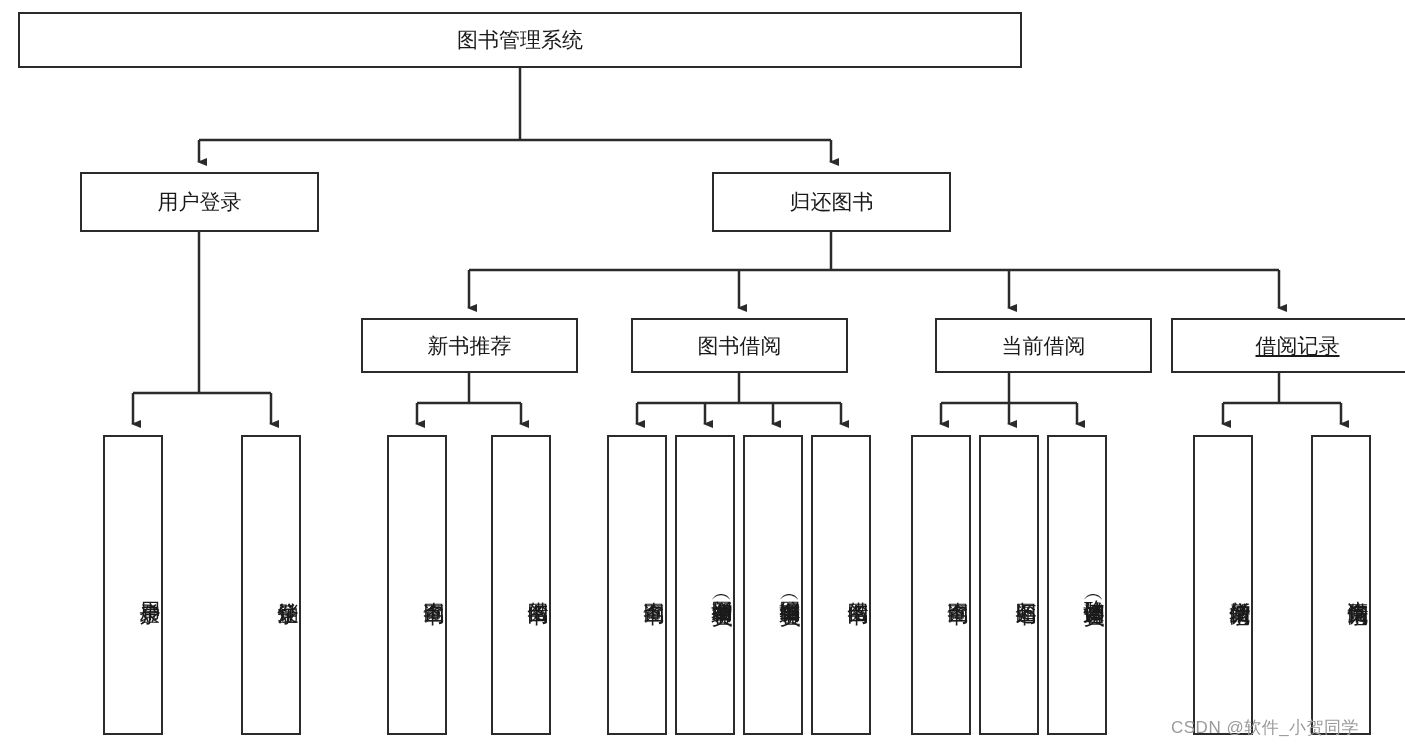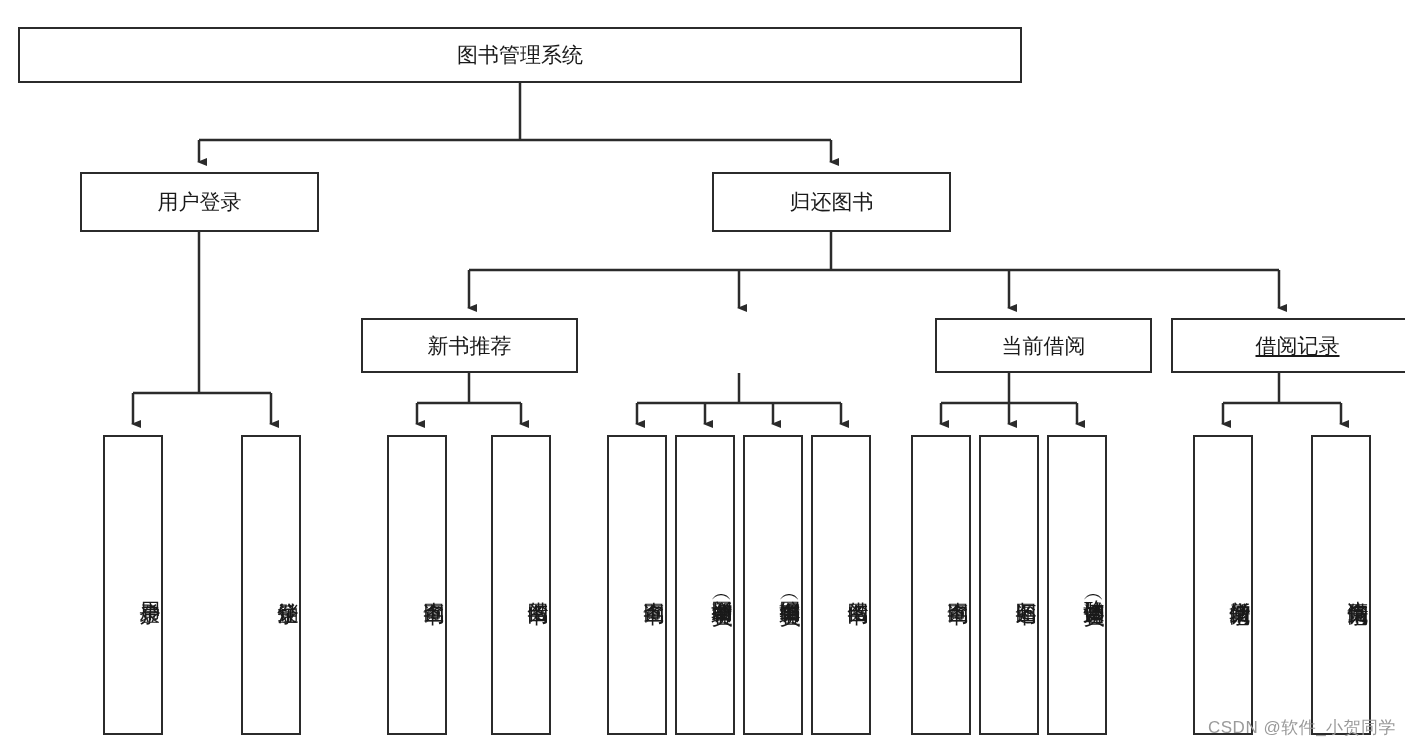--- a/index.html
+++ b/index.html
@@ -117,33 +117,36 @@
       <path d="M1009,403 L1009,424" marker-end="url(#arrow)"></path>
       <path d="M1077,403 L1077,424" marker-end="url(#arrow)"></path>
 
       <path d="M1279,373 L1279,403"></path>
       <path d="M1223,403 L1341,403"></path>
       <path d="M1223,403 L1223,424" marker-end="url(#arrow)"></path>
       <path d="M1341,403 L1341,424" marker-end="url(#arrow)"></path>
     </g>
   </svg>
 
-  <div class="node root" style="left:18px; top:12px; width:1004px; height:56px;margin-top:15px;">
+  <div class="node root" style="left:18px; top:12px; width:1004px; height:56px;">
     <span class="lbl">图书管理系统</span>
   </div>
 
   <div class="node level2" style="left:80px; top:172px; width:239px; height:60px;">
     <span class="lbl">用户登录</span>
   </div>
   <div class="node level2" style="left:712px; top:172px; width:239px; height:60px;">
     <span class="lbl">归还图书</span>
   </div>
 
   <div class="node level3" style="left:361px; top:318px; width:217px; height:55px;">
     <span class="lbl">新书推荐</span>
+  </div>
+  <div class="node level3" style="left:631px; top:318px; width:217px; height:55px;">
+    <span class="lbl">图书借阅</span>
   </div>
   <div class="node level3" style="left:935px; top:318px; width:217px; height:55px;">
     <span class="lbl">当前借阅</span>
   </div>
   <div class="node level3" style="left:1171px; top:318px; width:253px; height:55px;text-decoration:underline;">
     <span class="lbl">借阅记录</span>
   </div>
 
   <div class="node leaf" style="left:103px; top:435px; width:60px; height:300px;">
     <span class="lbl">用户登录</span>
@@ -182,15 +185,15 @@
     <span class="lbl">确认归还（管理员）</span>
   </div>
 
   <div class="node leaf" style="left:1193px; top:435px; width:60px; height:300px;">
     <span class="lbl">新增借阅记录</span>
   </div>
   <div class="node leaf" style="left:1311px; top:435px; width:60px; height:300px;">
     <span class="lbl">查询借阅记录</span>
   </div>
 
-  <div class="watermark" style="left:1208px; top:716px;">CSDN @软件_小贺同学</div>
+  <div class="watermark" style="left:1171px; top:716px;">CSDN @软件_小贺同学</div>
 
 </div>
 
 </body></html>

